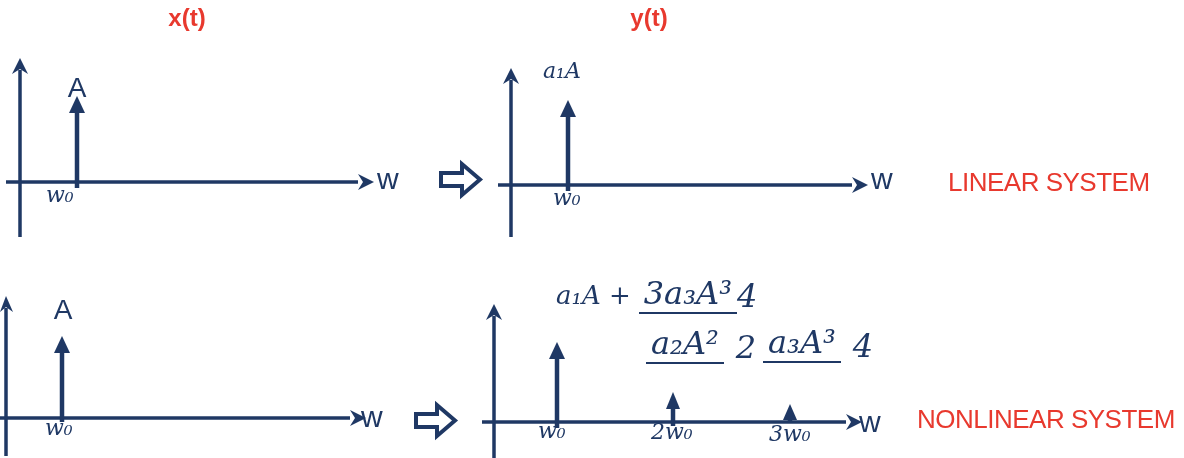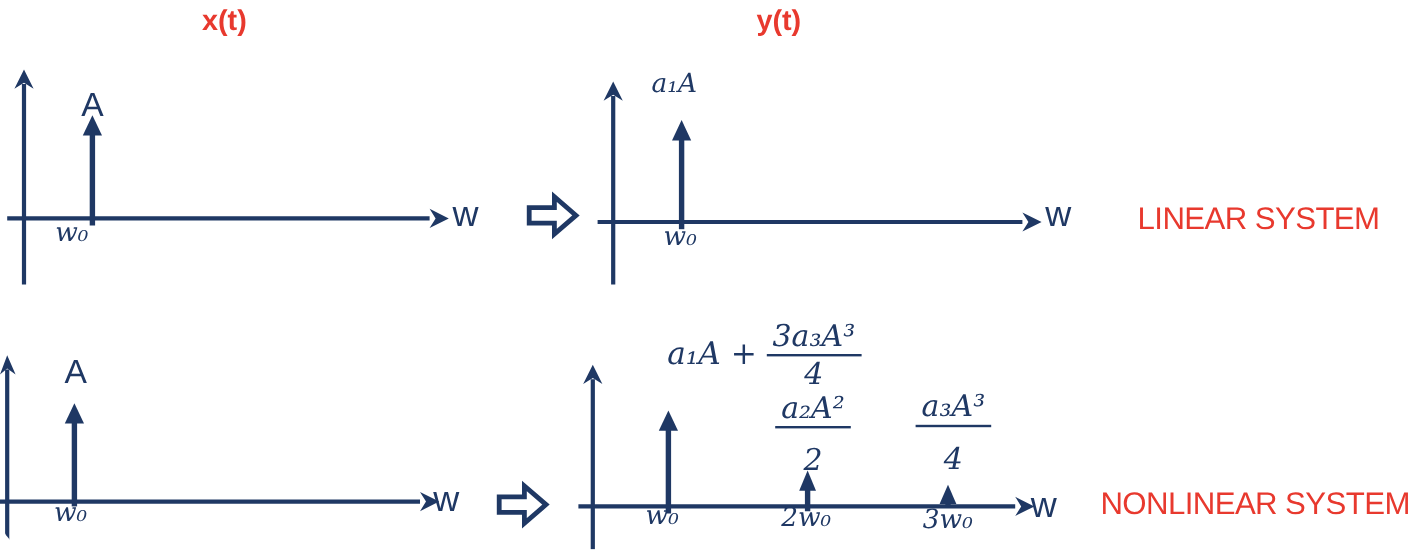--- a/index.html
+++ b/index.html
@@ -3,21 +3,20 @@
 <meta charset="utf-8">
 <style>
   html, body { margin: 0; padding: 0; background: #ffffff; }
   #figure {
     position: relative;
     width: 1184px;
     height: 458px;
     background: #ffffff;
     overflow: hidden;
     font-family: "Liberation Sans", sans-serif;
-    border-radius: 28px;
   }
   #diagram-canvas { position: absolute; left: 0; top: 0; }
   .abs { position: absolute; line-height: 1; white-space: nowrap; }
   .navy { color: #1F3864; }
   .red  { color: #E8392E; }
   .title {
     font-weight: bold;
     font-size: 24px;
     text-align: center;
     width: 80px;
@@ -39,25 +38,25 @@
     align-items: center;
     gap: 8px;
     font-family: "DejaVu Serif", serif;
     font-style: italic;
     font-size: 26px;
     height: 62px;
     margin-left: 44px;
   }
   .frac {
     display: inline-flex;
-    flex-direction: column;
+    flex-direction: row;
     align-items: center;
     font-family: "DejaVu Serif", serif;
     font-style: italic;
-    font-size: 25px;
+    font-size: 32px;
   }
   .frac .num {
     border-bottom: 2.5px solid #1F3864;
     padding: 0 5px 3px 5px;
   }
   .frac .den { margin-top: 2px; }
   .frac-label { text-align: center; gap: 12px; }
 </style>
 </head>
 <body>

